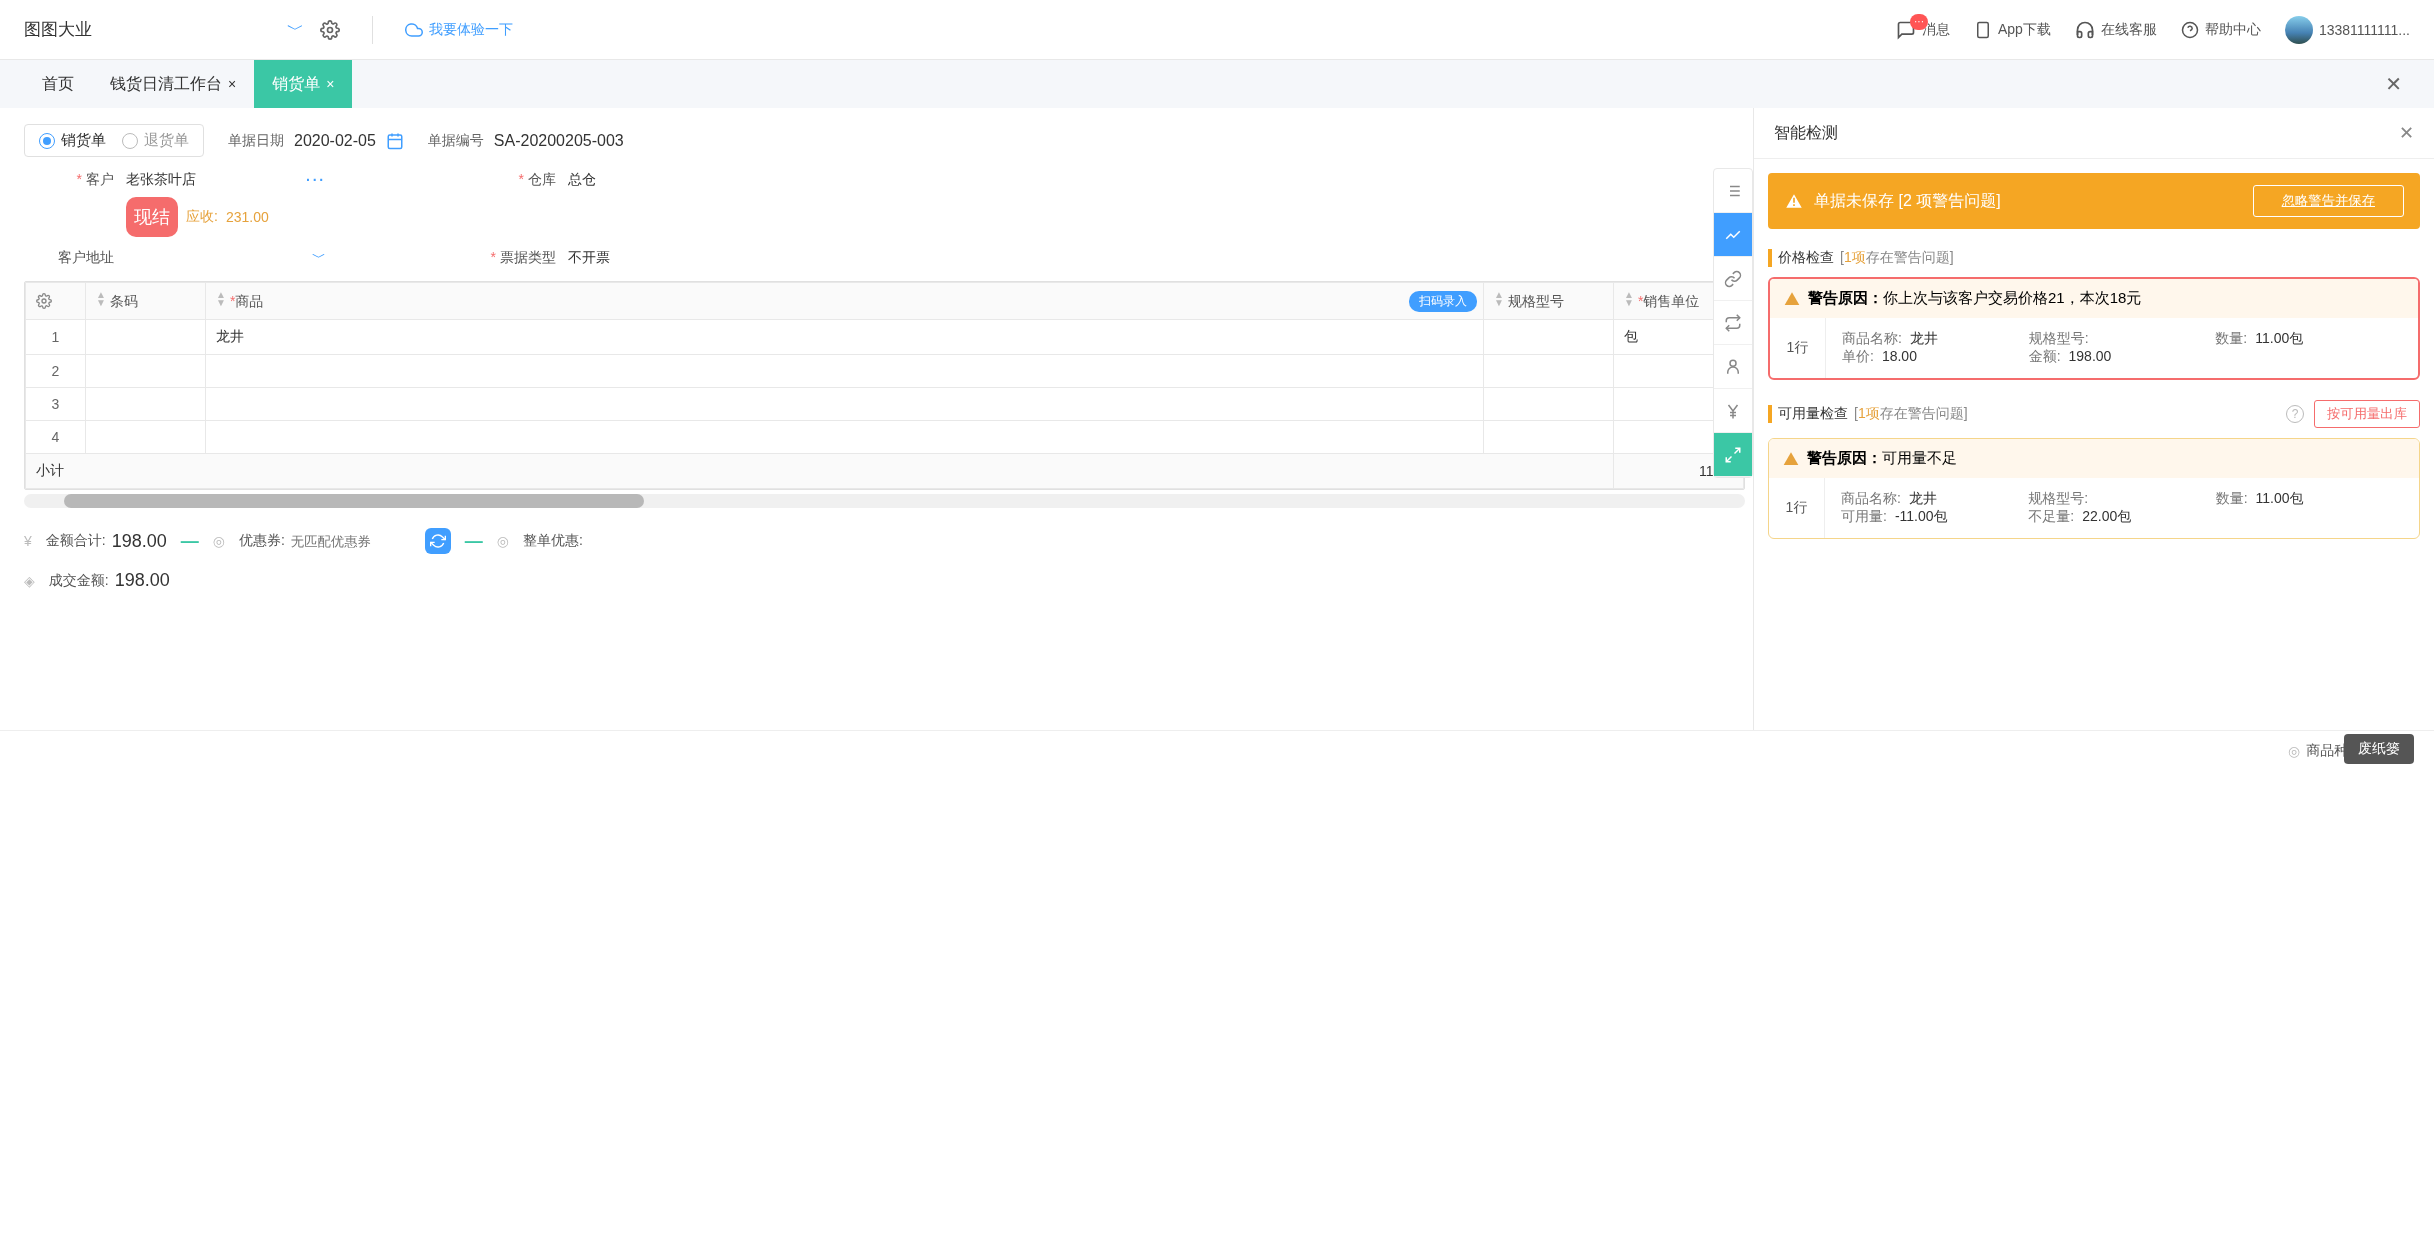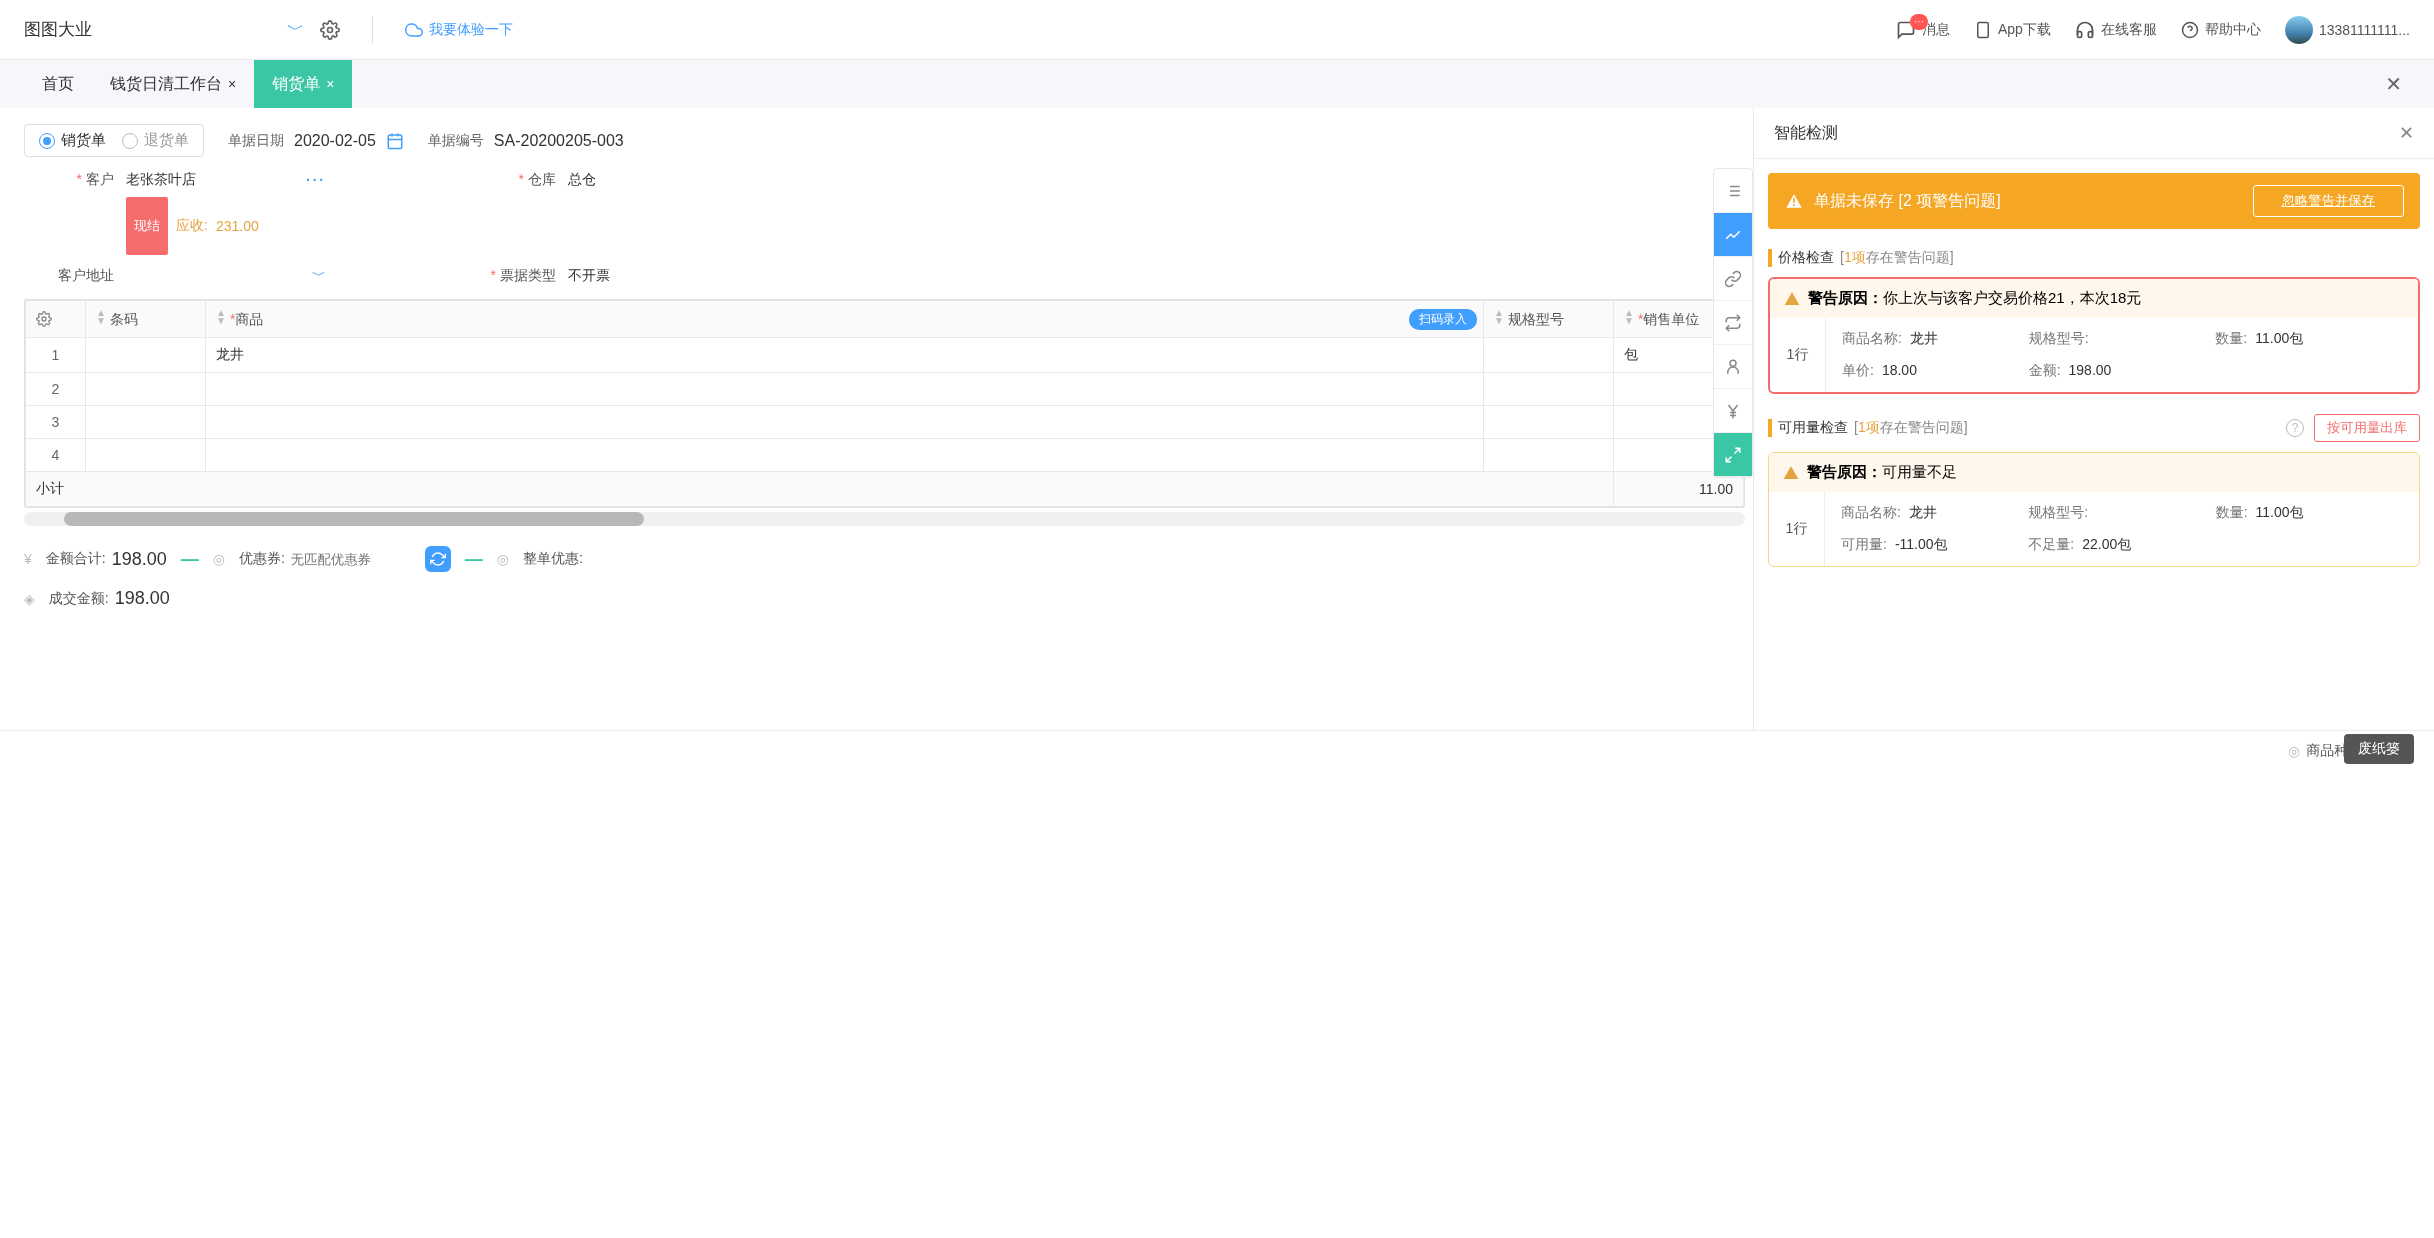--- a/index.html
+++ b/index.html
@@ -46,21 +46,21 @@
 
 .form-grid { display:flex; flex-direction:column; gap:12px; margin-bottom:14px; }
 .form-row { display:flex; align-items:center; gap:40px; }
 .field { display:flex; align-items:flex-end; gap:12px; }
 .field .lbl { width:90px; text-align:right; color:#555; }
 .field .req { color:#f56c6c; margin-right:4px; }
 .field .val-box { min-width:200px; display:flex; align-items:center; justify-content:space-between; }
 .ellipsis-btn { color:#409eff; cursor:pointer; letter-spacing:2px; font-weight:bold; }
 .caret-down { color:#409eff; }
 .settle-tags { display:flex; align-items:center; gap:8px; margin-left:102px; margin-top:-4px; }
-.tag-red { background:#f56c6c; color:#fff; padding:20px 8px; font-size:13px; border-radius:2px; }
+.tag-red { background:#f56c6c; color:#fff; padding:8px 8px; font-size:18px; border-radius:10px; }
 .tag-orange { color:#e6a23c; }
 
 
 .tbl-wrap { border:1px solid #e0e0e0; border-radius:2px; overflow:hidden; }
 .tbl { width:100%; border-collapse:collapse; table-layout:fixed; }
 .tbl th, .tbl td { border:1px solid #e8e8e8; padding:8px 10px; text-align:left; font-weight:normal; }
 .tbl th { background:#fafafa; color:#555; position:relative; }
 .tbl td.idx { text-align:center; color:#666; }
 .sort-arrows { color:#bbb; font-size:10px; margin-right:4px; display:inline-block; line-height:8px; }
 .scan-btn { background:#409eff; color:#fff; padding:2px 10px; border-radius:10px; font-size:12px; position:absolute; right:6px; top:8px; cursor:pointer; }
@@ -96,21 +96,21 @@
 .sect-title .vbar { width:4px; height:18px; background:#f5a623; }
 .sect-title .cnt { color:#e6a23c; }
 .sect-btn { border:1px solid #f56c6c; color:#f56c6c; background:#fff; padding:4px 12px; border-radius:3px; cursor:pointer; }
 .help-ico { color:#bbb; border:1px solid #bbb; border-radius:50%; width:18px; height:18px; display:inline-flex; align-items:center; justify-content:center; font-size:12px; margin-right:10px; }
 
 .warn-box { border:2px solid #f56c6c; border-radius:6px; overflow:hidden; }
 .warn-box.yellow { border:1px solid #f5d58a; }
 .warn-head { background:#fff7ec; padding:10px 14px; display:flex; align-items:center; gap:8px; color:#000000; font-size:15px; }
 .warn-body { display:flex; }
 .warn-rownum { width:56px; display:flex; align-items:center; justify-content:center; border-right:1px solid #eee; color:#555; }
-.warn-grid { flex:1; display:grid; grid-template-columns:1fr 1fr 1fr; padding:12px 16px; row-gap:14px; }
+.warn-grid { flex:1; display:grid; grid-template-columns:1fr 1fr 1fr; padding:12px 16px; }
 .kv { display:flex; gap:8px; }
 .kv .k { color:#777; }
 
 
 .footer { height:40px; border-top:1px solid #eee; display:flex; align-items:center; justify-content:flex-end; padding:0 24px; gap:6px; color:#555; position:relative; }
 .footer .cnt-orange { color:#e6a23c; }
 .trash-btn { position:absolute; right:20px; bottom:6px; background:#555; color:#fff; padding:6px 14px; border-radius:4px; cursor:pointer; }
 
 svg { display:block; }
 </style>

